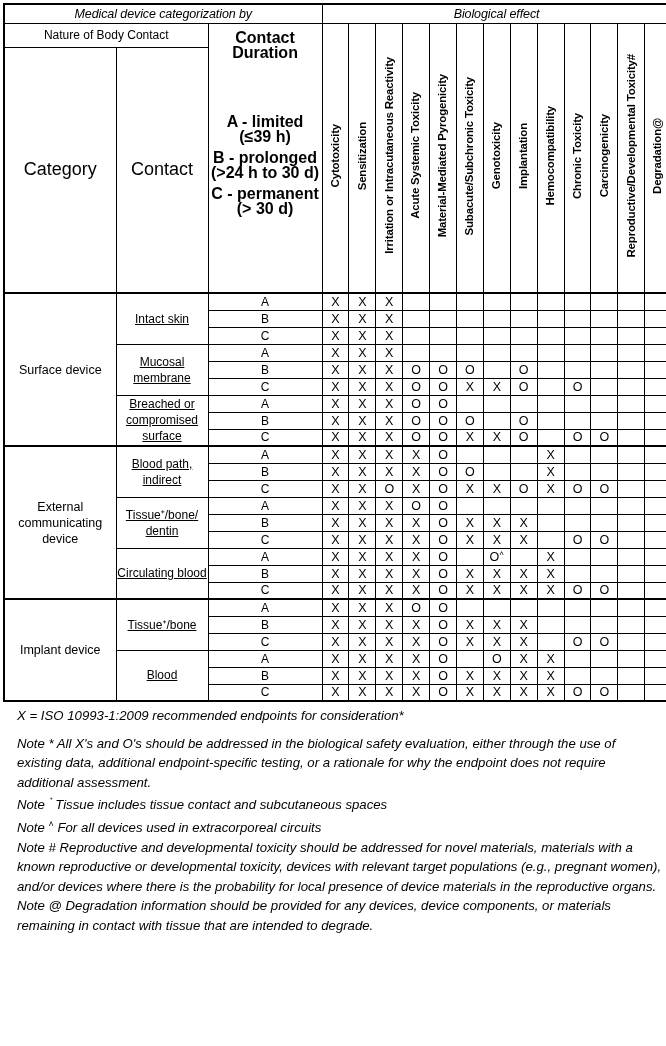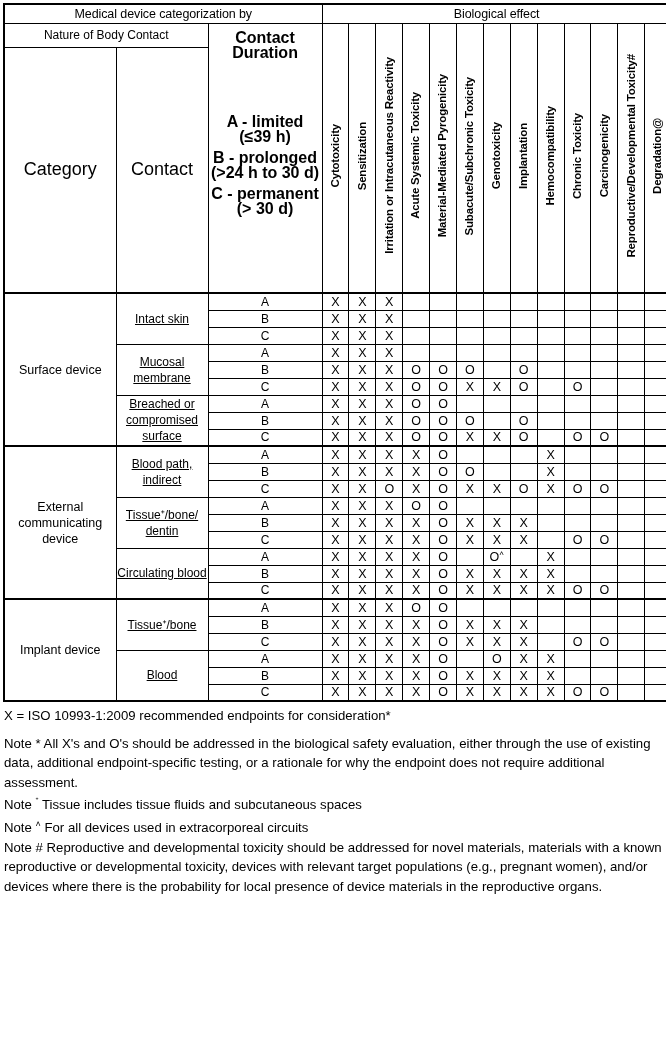--- a/index.html
+++ b/index.html
@@ -35,20 +35,21 @@
   .bt-thick { border-top: 2px solid #000 !important; }
   .bb-thick { border-bottom: 2px solid #000 !important; }
   .bl-thick { border-left: 2px solid #000 !important; }
   .br-thick { border-right: 2px solid #000 !important; }
 
   .hdr-top {
     font-weight: bold;
     font-size: 12.5px;
     height: 19px;
     letter-spacing: -0.1px;
+    font-style: italic;
   }
   .hdr-sub {
     font-weight: bold;
     font-size: 12px;
     height: 24px;
   }
   .hdr-mid {
     font-weight: bold;
     font-size: 18px;
   }
@@ -94,21 +95,21 @@
     height: 17px;
   }
   .mark sup { font-size: 8px; vertical-align: super; }
 
   .notes {
     margin: 4px 3px 0 4px;
     font-size: 13.2px;
     line-height: 19.5px;
     color: #000;
   }
-  .notes p { margin: 0 0 0 0; }
+  .notes p { margin: 0 0 0 13px; font-style: italic; }
   .notes p.gap { margin-top: 8px; }
   .notes sup { font-size: 9px; vertical-align: super; }
 
   col.c-cat { width: 112px; }
   col.c-con { width: 92px; }
   col.c-dur { width: 114px; }
   col.c-b   { width: 26.9px; }
 </style>
 </head>
 <body>
@@ -575,18 +576,19 @@
           <td class="mark bb-thick">O</td>
           <td class="mark bb-thick"></td>
           <td class="mark bb-thick br-thick"></td>
         </tr>
       </tbody>
   </table>
 
   <div class="notes">
     <p>X = ISO 10993-1:2009 recommended endpoints for consideration*</p>
     <p class="gap">Note * All X's and O's should be addressed in the biological safety evaluation, either through the use of existing data, additional endpoint-specific testing, or a rationale for why the endpoint does not require additional assessment.</p>
-    <p><span>Note </span><sup>⁺</sup><span> Tissue includes tissue fluids and subcutaneous spaces</span></p>
+    <p><span>Note </span><sup>⁺</sup><span> Tissue includes tissue contact and subcutaneous spaces</span></p>
     <p><span>Note </span><sup>˄</sup><span> For all devices used in extracorporeal circuits</span></p>
     <p>Note # Reproductive and developmental toxicity should be addressed for novel materials, materials with a known reproductive or developmental toxicity, devices with relevant target populations (e.g., pregnant women), and/or devices where there is the probability for local presence of device materials in the reproductive organs.</p>
+    <p>Note @ Degradation information should be provided for any devices, device components, or materials remaining in contact with tissue that are intended to degrade.</p>
   </div>
 
 </div>
 
 </body></html>

